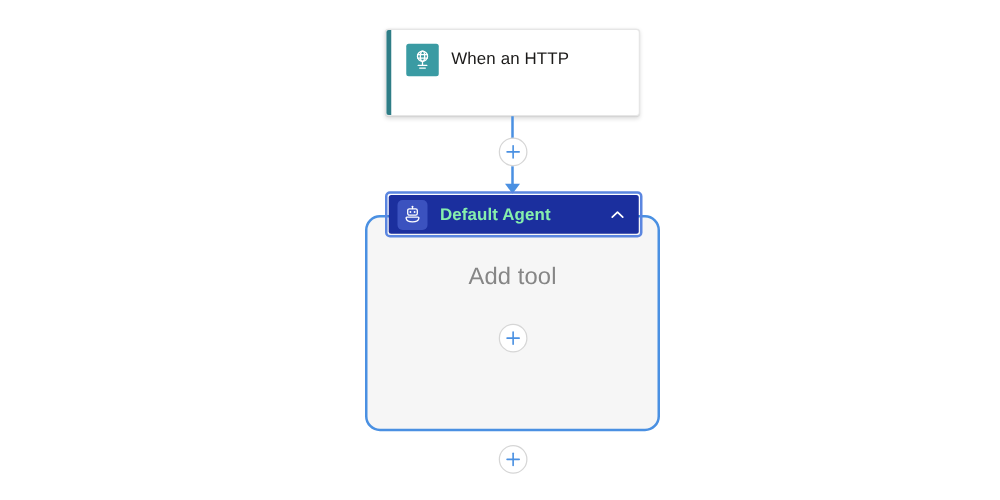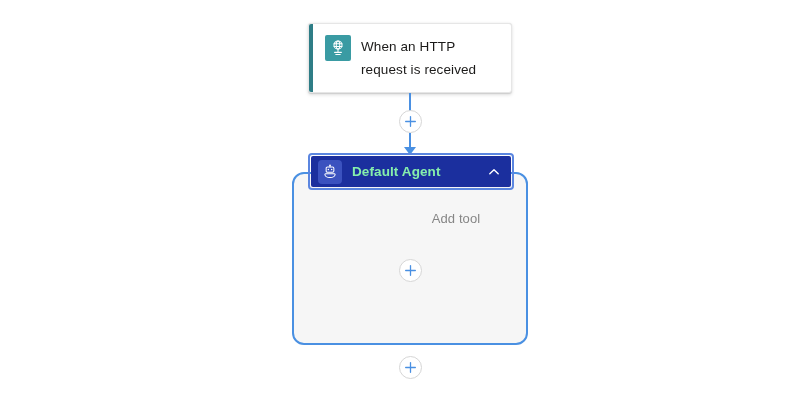--- a/index.html
+++ b/index.html
@@ -169,24 +169,23 @@
     cursor: pointer;
   }
   .agent-chevron svg { display: block; }
 
   .add-tool-label {
     position: absolute;
     left: 292px;
     top: 211px;
     width: 236px;
     text-align: center;
-    font-size: 13px;
+    font-size: 19px;
     color: #868686;
     letter-spacing: 0.1px;
-    margin-left: 46px;
   }
 </style>
 </head>
 <body>
 
 <div id="canvas">
 
   <div class="trigger-card">
     <div class="trigger-accent"></div>
     <div class="trigger-icon">
@@ -195,21 +194,20 @@
         <ellipse cx="12" cy="8" rx="2.3" ry="5.4"></ellipse>
         <line x1="6.7" y1="6.2" x2="17.3" y2="6.2"></line>
         <line x1="6.7" y1="9.9" x2="17.3" y2="9.9"></line>
         <line x1="12" y1="13.4" x2="12" y2="17.6"></line>
         <line x1="7.4" y1="17.8" x2="16.6" y2="17.8"></line>
         <line x1="9" y1="20.6" x2="15" y2="20.6"></line>
       </svg>
     </div>
     <div class="trigger-label">
       <span>When an HTTP</span><br>
-      <span>request is received</span>
     </div>
   </div>
 
   <div class="edge-line" style="left:409px; top:93px; height:18px;"></div>
   <div class="edge-line" style="left:409px; top:133px; height:16px;"></div>
   <div class="edge-arrow" style="left:404px; top:147px;"></div>
 
   <div class="plus-btn" style="left:398.5px; top:110px;">
     <svg width="13" height="13" viewBox="0 0 14 14" fill="none" stroke="#4a90e2" stroke-width="1.4" stroke-linecap="round">
       <line x1="7" y1="1.8" x2="7" y2="12.2"></line>

